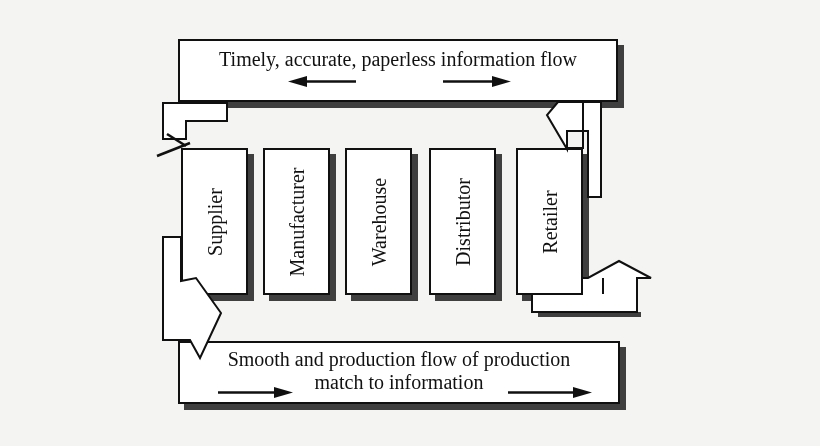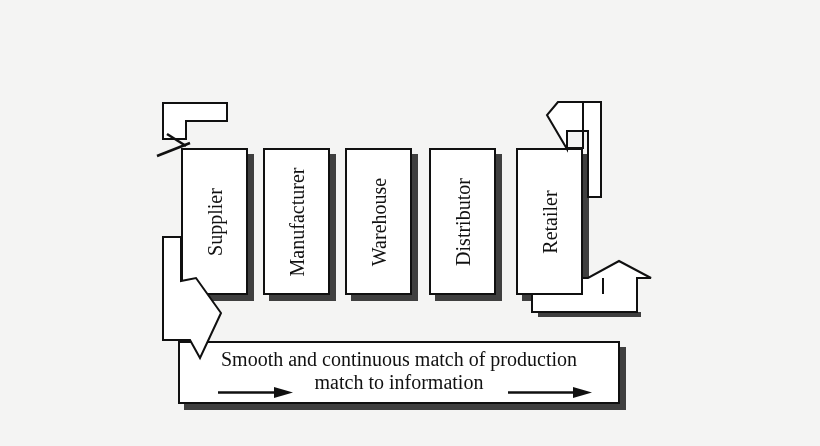--- a/index.html
+++ b/index.html
@@ -29,39 +29,50 @@
   .chevron{fill:none;stroke:#101010;stroke-width:2.6;stroke-linecap:butt;}
   .shadow-shape{fill:#3f3f3f;stroke:none;}
   .arrow-glyph line{stroke:#101010;stroke-width:2.6;}
   .arrow-glyph polygon{fill:#101010;stroke:none;}
 </style>
 </head>
 <body>
 
 <div class="canvas">
 
+  <div class="box banner-top">
+    <div class="banner-line">Timely, accurate, paperless information flow</div>
+    <svg class="flow-arrow arrow-glyph" style="left:108px;top:34px" width="68" height="13" viewBox="0 0 68 13">
+      <line x1="16" y1="6.5" x2="68" y2="6.5"></line>
+      <polygon points="0,6.5 19,1 19,12"></polygon>
+    </svg>
+    <svg class="flow-arrow arrow-glyph" style="left:263px;top:34px" width="68" height="13" viewBox="0 0 68 13">
+      <line x1="0" y1="6.5" x2="52" y2="6.5"></line>
+      <polygon points="68,6.5 49,1 49,12"></polygon>
+    </svg>
+  </div>
 
   <div class="box stage" style="left:181px">
     <span class="stage-label">Supplier</span>
   </div>
   <div class="box stage" style="left:263px">
     <span class="stage-label">Manufacturer</span>
   </div>
   <div class="box stage" style="left:345px">
     <span class="stage-label">Warehouse</span>
   </div>
   <div class="box stage" style="left:429px">
     <span class="stage-label">Distributor</span>
   </div>
   <div class="box stage" style="left:516px">
     <span class="stage-label">Retailer</span>
   </div>
 
   <div class="box banner-bottom">
-    <div class="banner-line l1">Smooth and continuous match of production</div>
+    <div class="banner-line l1">Smooth and production flow of production</div>
     <div class="banner-line">match to information</div>
     <svg class="flow-arrow arrow-glyph" style="left:38px;top:43px" width="75" height="13" viewBox="0 0 75 13">
       <line x1="0" y1="6.5" x2="58" y2="6.5"></line>
       <polygon points="75,6.5 56,1 56,12"></polygon>
     </svg>
     <svg class="flow-arrow arrow-glyph" style="left:328px;top:43px" width="84" height="13" viewBox="0 0 84 13">
       <line x1="0" y1="6.5" x2="67" y2="6.5"></line>
       <polygon points="84,6.5 65,1 65,12"></polygon>
     </svg>
   </div>

